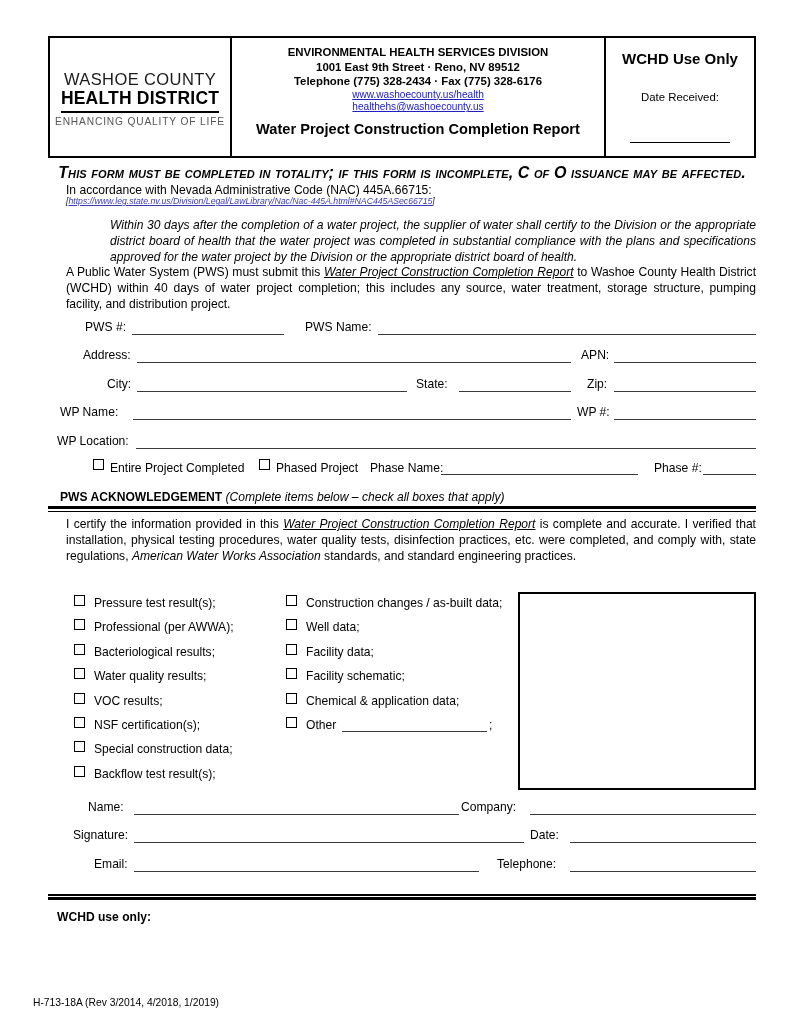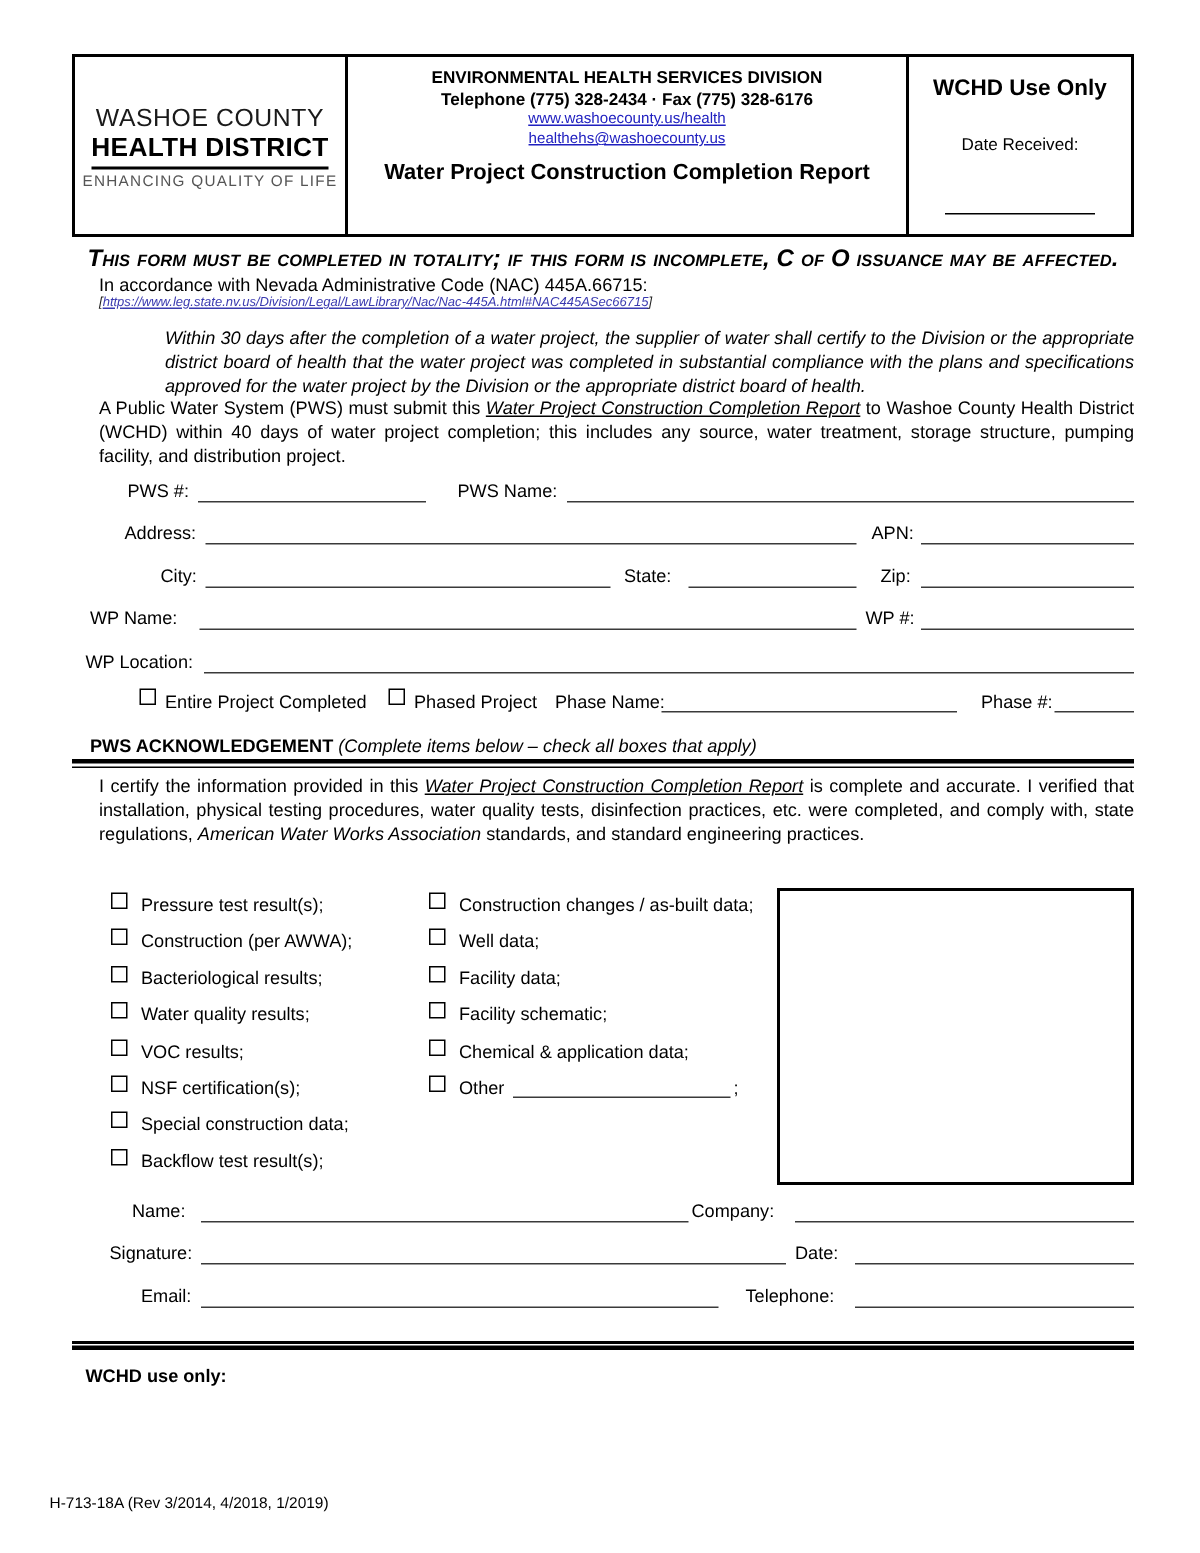--- a/index.html
+++ b/index.html
@@ -265,20 +265,21 @@
 
     <div class="hdr-logo">
       <div class="logo-l1">WASHOE COUNTY</div>
       <div class="logo-l2">HEALTH DISTRICT</div>
       <div class="logo-rule"></div>
       <div class="logo-l3">ENHANCING QUALITY OF LIFE</div>
     </div>
 
     <div class="hdr-center">
       <div class="l">ENVIRONMENTAL HEALTH SERVICES DIVISION</div>
+      <div class="l">1001 East 9th Street · Reno, NV  89512</div>
       <div class="l">Telephone (775) 328-2434 · Fax (775) 328-6176</div>
       <div class="hdr-link">www.washoecounty.us/health</div>
       <div class="hdr-link">healthehs@washoecounty.us</div>
       <div class="hdr-title">Water Project Construction Completion Report</div>
     </div>
 
     <div class="hdr-right">
       <div class="ho">WCHD Use Only</div>
       <div class="dr">Date Received:</div>
       <div class="sig-line"></div>
@@ -333,21 +334,21 @@
   <div class="rule-thick" style="top:506px;"></div>
   <div class="rule-thin" style="top:511px;"></div>
 
   <div class="para" style="left:66px; top:517px; width:690px;"><span>I certify the information provided in this </span><span class="uline">Water Project Construction Completion Report</span><span> is complete and accurate.  I verified that installation, physical testing procedures, water quality tests, disinfection practices, etc. were completed, and comply with, state regulations, </span><span style="font-style:italic;">American Water Works Association</span><span> standards, and standard engineering practices.</span></div>
 
 
   <div class="cbox" style="left:74px; top:595px;"></div>
   <div class="cbox-lbl" style="left:94px; top:596px;">Pressure test result(s);</div>
 
   <div class="cbox" style="left:74px; top:619px;"></div>
-  <div class="cbox-lbl" style="left:94px; top:620px;">Construction (per AWWA);</div>
+  <div class="cbox-lbl" style="left:94px; top:620px;">Professional (per AWWA);</div>
 
   <div class="cbox" style="left:74px; top:644px;"></div>
   <div class="cbox-lbl" style="left:94px; top:645px;">Bacteriological results;</div>
 
   <div class="cbox" style="left:74px; top:668px;"></div>
   <div class="cbox-lbl" style="left:94px; top:669px;">Water quality results;</div>
 
   <div class="cbox" style="left:74px; top:693px;"></div>
   <div class="cbox-lbl" style="left:94px; top:694px;">VOC results;</div>
 

